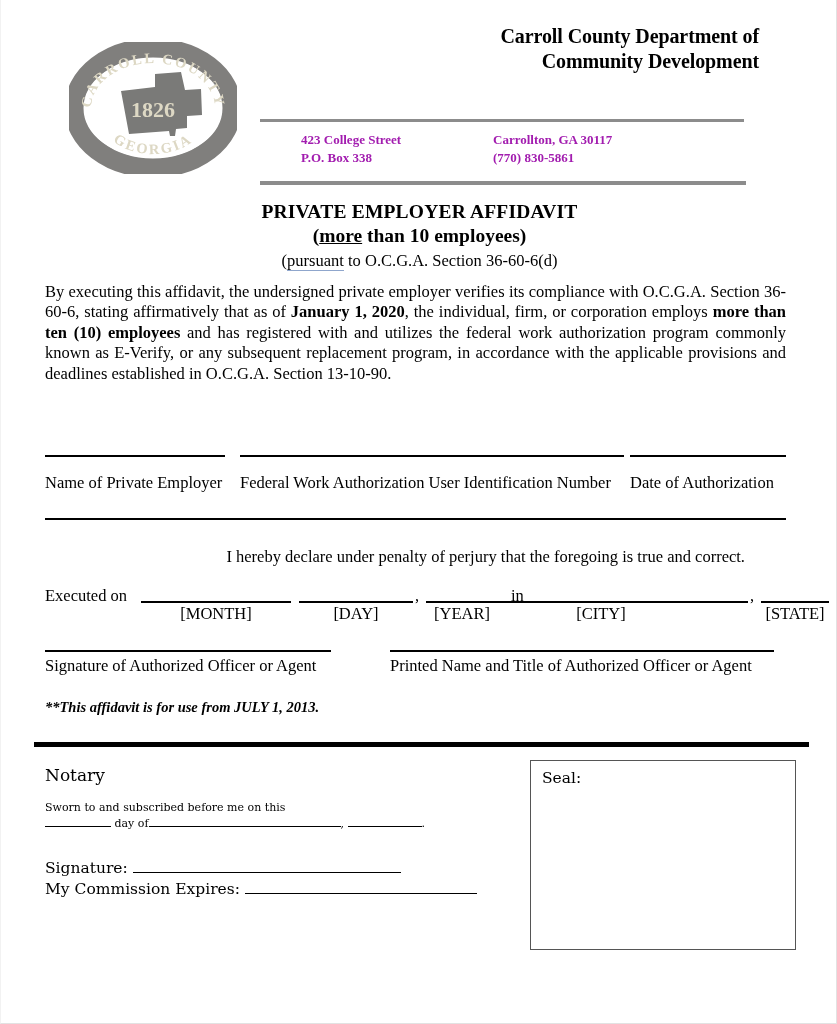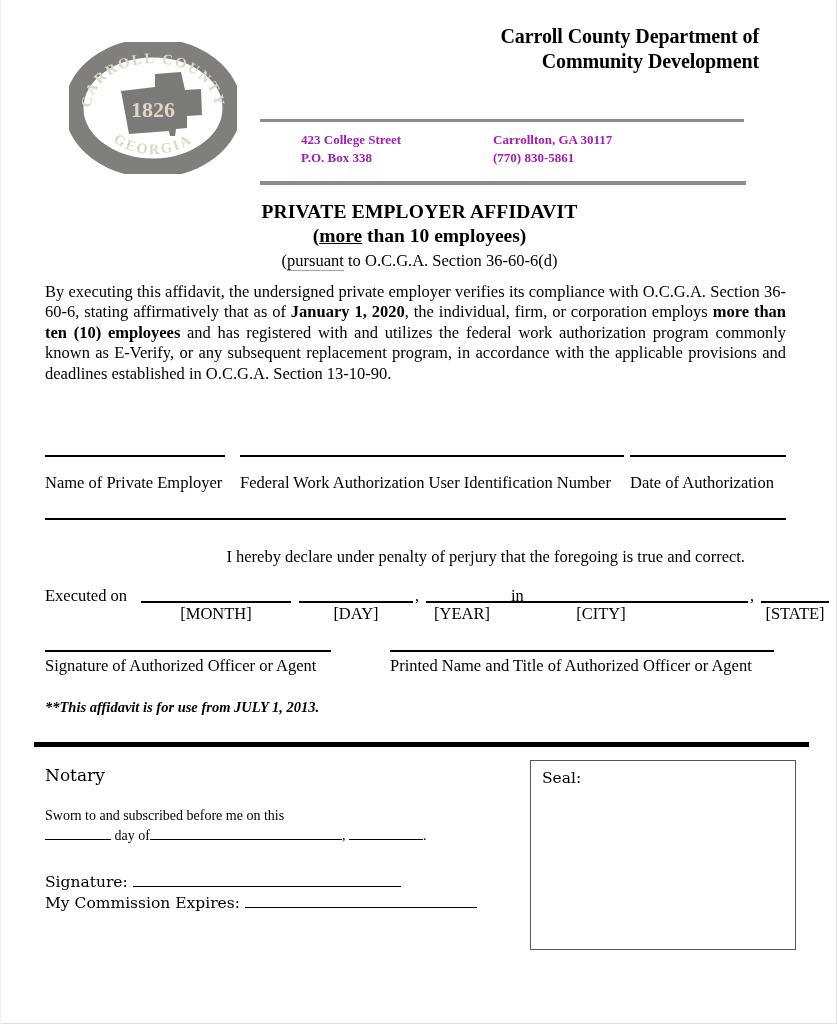--- a/index.html
+++ b/index.html
@@ -267,24 +267,23 @@
     left: 44px;
     top: 765px;
     width: 450px;
     font-family: "DejaVu Serif", "Liberation Serif", serif;
   }
   .notary-title {
     font-size: 17px;
     line-height: 1.2;
   }
   .notary-sworn {
-    margin-top: 22px;
-    font-size: 14px;
+    margin-top: 16px;
+    font-size: 11px;
     line-height: 1.33;
-    font-family: Liberation Serif, serif;
   }
   .notary-line2 { display: block; }
   .u-blank {
     display: inline-block;
     border-bottom: 1.3px solid #000;
     vertical-align: baseline;
     height: 0.95em;
   }
   .ub-day { width: 66px; }
   .ub-month { width: 192px; }

